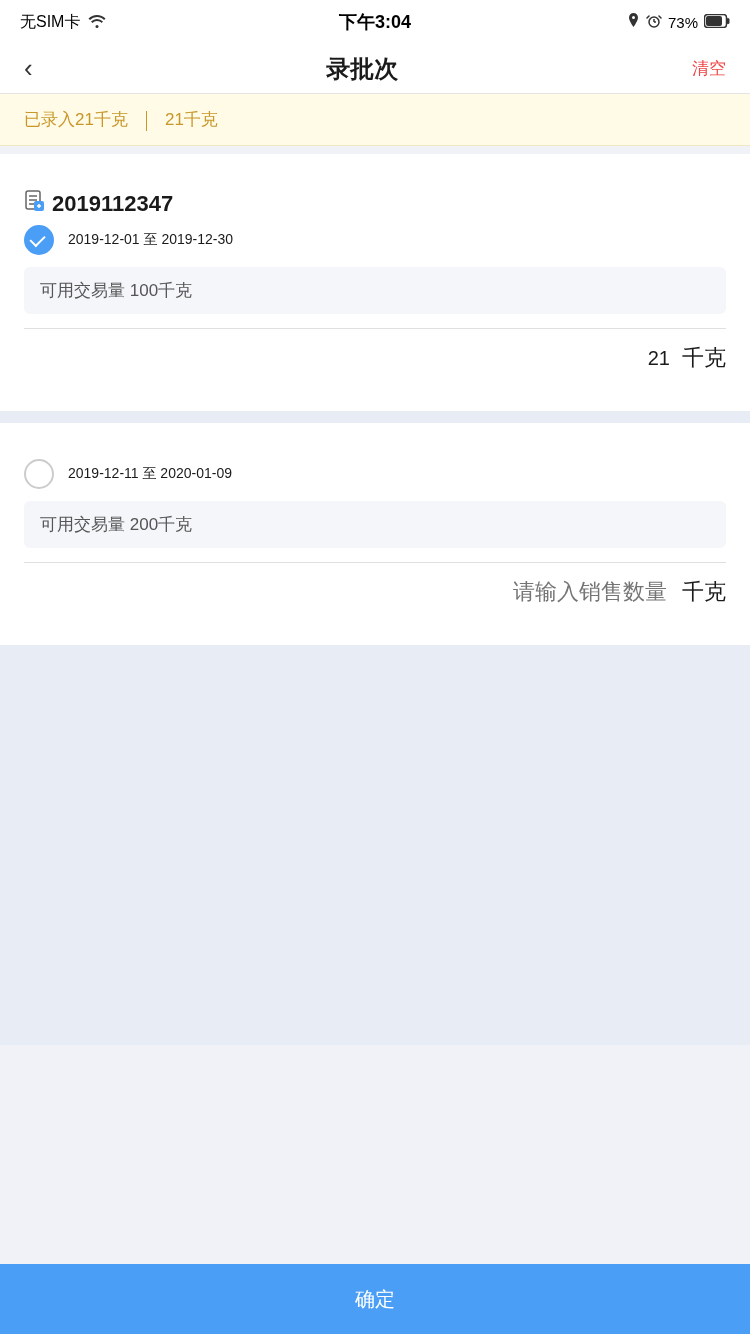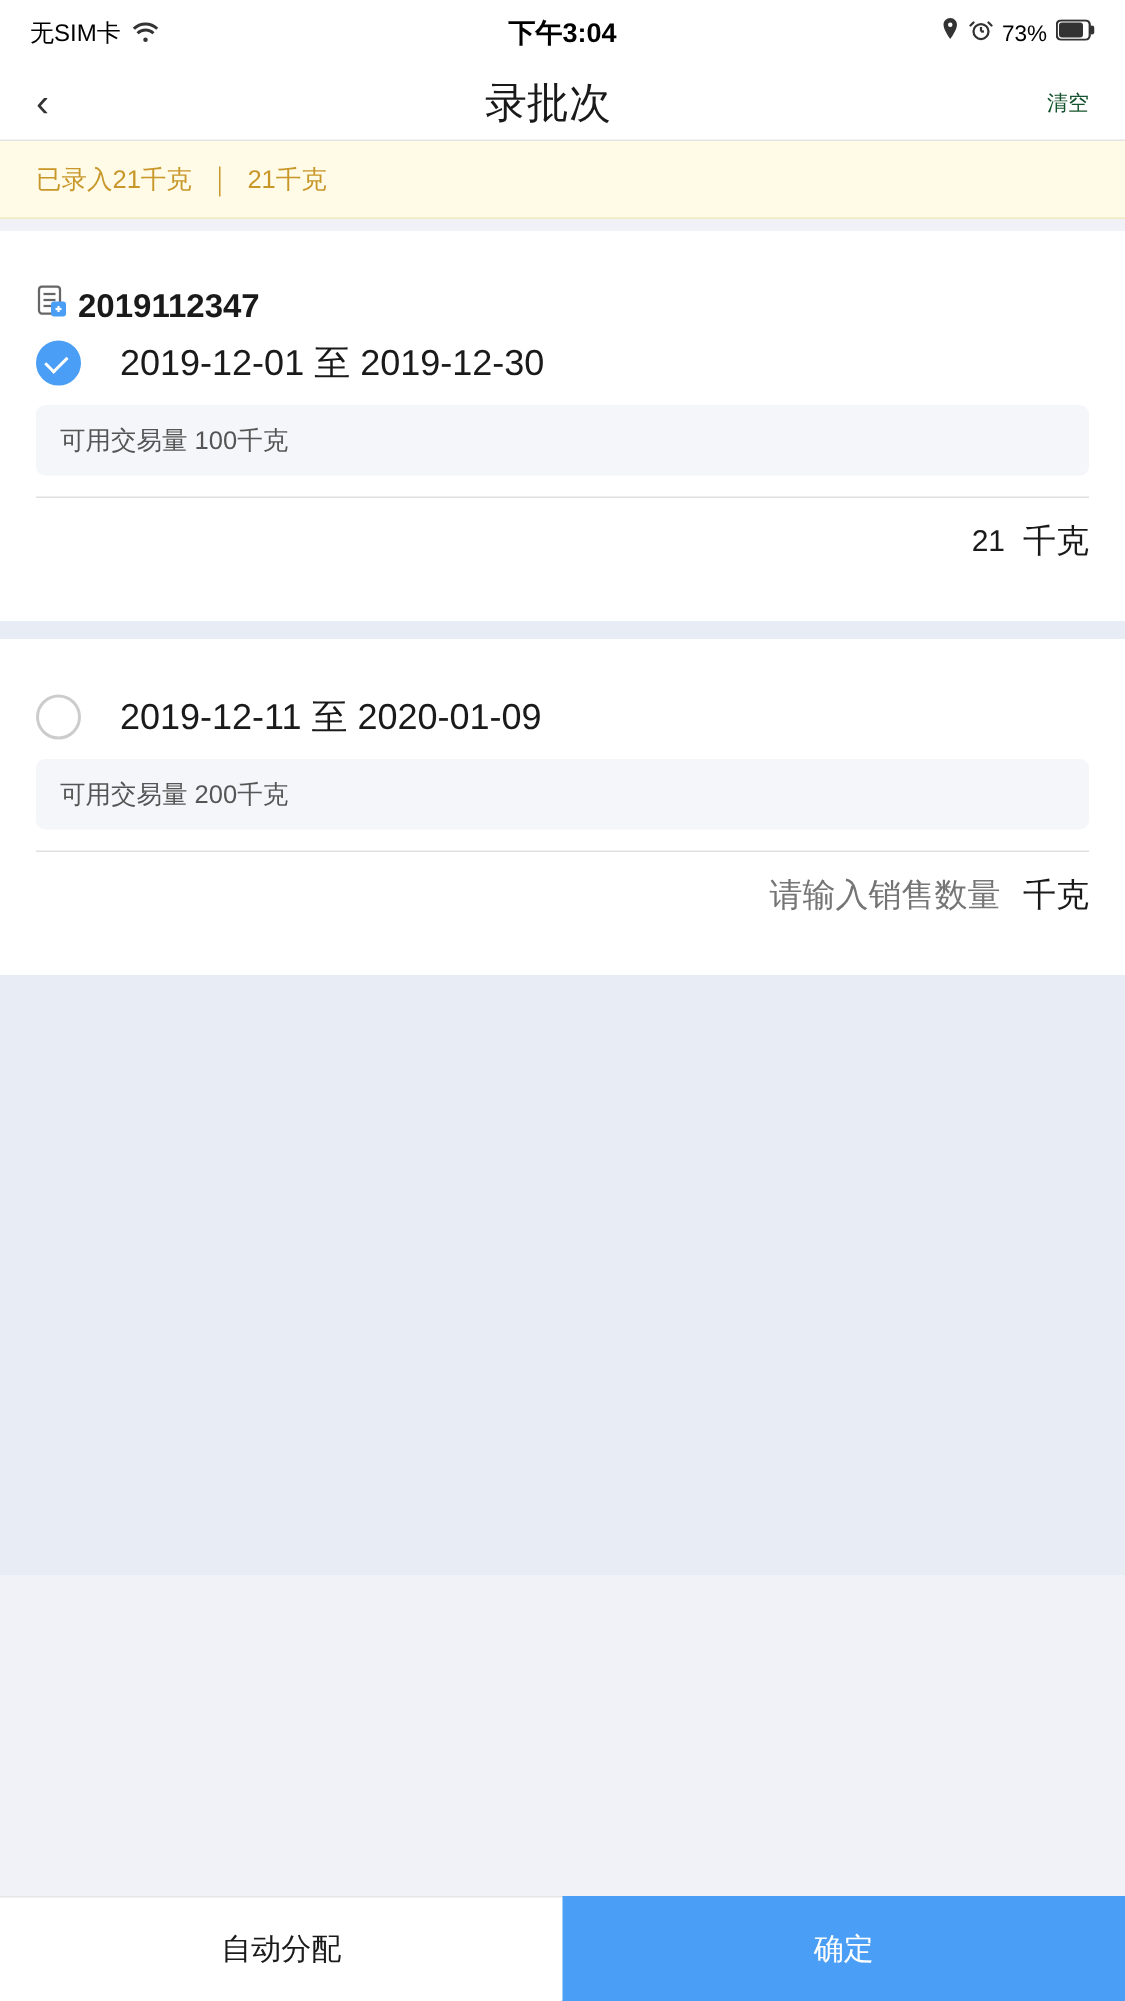--- a/index.html
+++ b/index.html
@@ -53,27 +53,27 @@
       justify-content: space-between;
       padding: 0 24px;
       border-bottom: 1px solid #e5e5e5;
     }
     .nav-back {
       font-size: 26px;
       color: #333;
       cursor: pointer;
     }
     .nav-title {
-      font-size: 28px;
-      font-weight: 400;
+      font-size: 24px;
+      font-weight: 700;
       color: #1a1a1a;
     }
     .nav-clear {
-      font-size: 14px;
-      color: #14532d;
+      font-size: 17px;
+      color: #ef4444;
       cursor: pointer;
       font-family: Liberation Mono, monospace;
     }
 
     
     .info-banner {
       width: 750px;
       background: #fffbe6;
       padding: 14px 24px;
       display: flex;
@@ -144,23 +144,22 @@
     .radio-circle.checked::after {
       content: '';
       width: 12px;
       height: 7px;
       border-left: 2.5px solid #fff;
       border-bottom: 2.5px solid #fff;
       transform: rotate(-45deg) translateY(-2px);
       display: block;
     }
     .batch-date {
-      font-size: 24px;
-      color: #1a1a1a;
-      margin-left: 12px;
+      font-size: 14px;
+      color: #1a1a1a;
     }
     .available-box {
       background: #f5f6fa;
       border-radius: 6px;
       padding: 12px 16px;
       font-size: 17px;
       color: #555;
       margin-bottom: 14px;
     }
     .quantity-row {
@@ -330,15 +329,14 @@
     <div class="quantity-input-row">
       <input class="quantity-input" type="number" placeholder="请输入销售数量" style="">
       <span class="quantity-unit">千克</span>
     </div>
   </div>
 
   <div style="height:400px; background:#e8ecf5;"></div>
 </div>
 
 <div class="bottom-bar">
-  <button class="btn-auto">自动分配</button>
   <button class="btn-confirm">确定</button>
 </div>
 
 </body></html>

